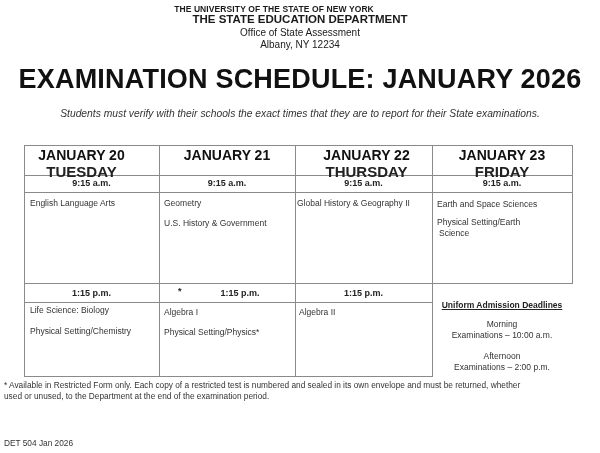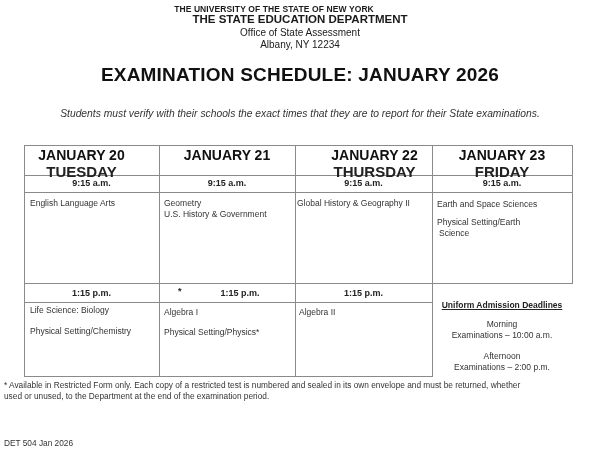--- a/index.html
+++ b/index.html
@@ -6,21 +6,21 @@
   body {
     width: 600px; height: 453px; background: #ffffff; position: relative;
     font-family: "Liberation Sans", sans-serif; color: #1a1a1a; overflow: hidden;
   }
   .abs { position: absolute; }
   .center { text-align: center; }
   .hdr1 { top: 4px; left: 0; width: 548px; font-size: 8.5px; font-weight: bold; letter-spacing: 0.1px; }
   .hdr2 { top: 13px; left: 0; width: 600px; font-size: 11.5px; font-weight: bold; }
   .hdr3 { top: 27px; left: 0; width: 600px; font-size: 10px; }
   .hdr4 { top: 39px; left: 0; width: 600px; font-size: 10px; }
-  .title { top: 64px; left: 0; width: 600px; font-size: 19px; font-weight: bold; letter-spacing: 0.2px; color: #111; }
+  .title { top: 64px; left: 0; width: 600px; font-size: 27px; font-weight: bold; letter-spacing: 0.2px; color: #111; }
   .subtitle { top: 108px; left: 0; width: 600px; font-size: 10.3px; font-style: italic; color: #333; }
 
   .line { position: absolute; background: #8a8a8a; }
   .h { height: 1px; }
   .v { width: 1px; }
 
   .day-date { font-size: 14px; font-weight: bold; color: #111; }
   .day-name { font-size: 15px; font-weight: bold; color: #222; margin-top: 0px; }
   .time { font-size: 9px; font-weight: bold; color: #222; }
   .exam { font-size: 8.5px; color: #333; line-height: 11px; }
@@ -66,31 +66,31 @@
   <div class="abs exam" style="left:30px;top:305px;width:125px;">
     <div style="margin-bottom:10px;">Life Science: Biology</div>
     <div>Physical Setting/Chemistry</div>
   </div>
 
   <div class="abs center" style="left:159px;top:147px;width:136px;">
     <div class="day-date">JANUARY 21</div>
   </div>
   <div class="abs center time" style="left:159px;top:178px;width:136px;">9:15 a.m.</div>
   <div class="abs exam" style="left:164px;top:198px;width:128px;">
-    <div style="margin-bottom:0;">Geometry</div>
+    <div style="margin-bottom:9px;">Geometry</div>
     <div>U.S. History &amp; Government</div>
   </div>
   <div class="abs time" style="left:178px;top:286px;">*</div>
   <div class="abs center time" style="left:185px;top:288px;width:110px;">1:15 p.m.</div>
   <div class="abs exam" style="left:164px;top:307px;width:128px;">
     <div style="margin-bottom:9px;">Algebra I</div>
     <div>Physical Setting/Physics*</div>
   </div>
 
-  <div class="abs center" style="left:306px;top:147px;width:137px;">
+  <div class="abs center" style="left:298px;top:147px;width:137px;">
     <div class="day-date">JANUARY 22</div>
     <div class="day-name">THURSDAY</div>
   </div>
   <div class="abs center time" style="left:295px;top:178px;width:137px;">9:15 a.m.</div>
   <div class="abs exam" style="left:297px;top:198px;width:134px;">
     <div>Global History &amp; Geography II</div>
   </div>
   <div class="abs center time" style="left:295px;top:288px;width:137px;">1:15 p.m.</div>
   <div class="abs exam" style="left:299px;top:307px;width:130px;">
     <div>Algebra II</div>

